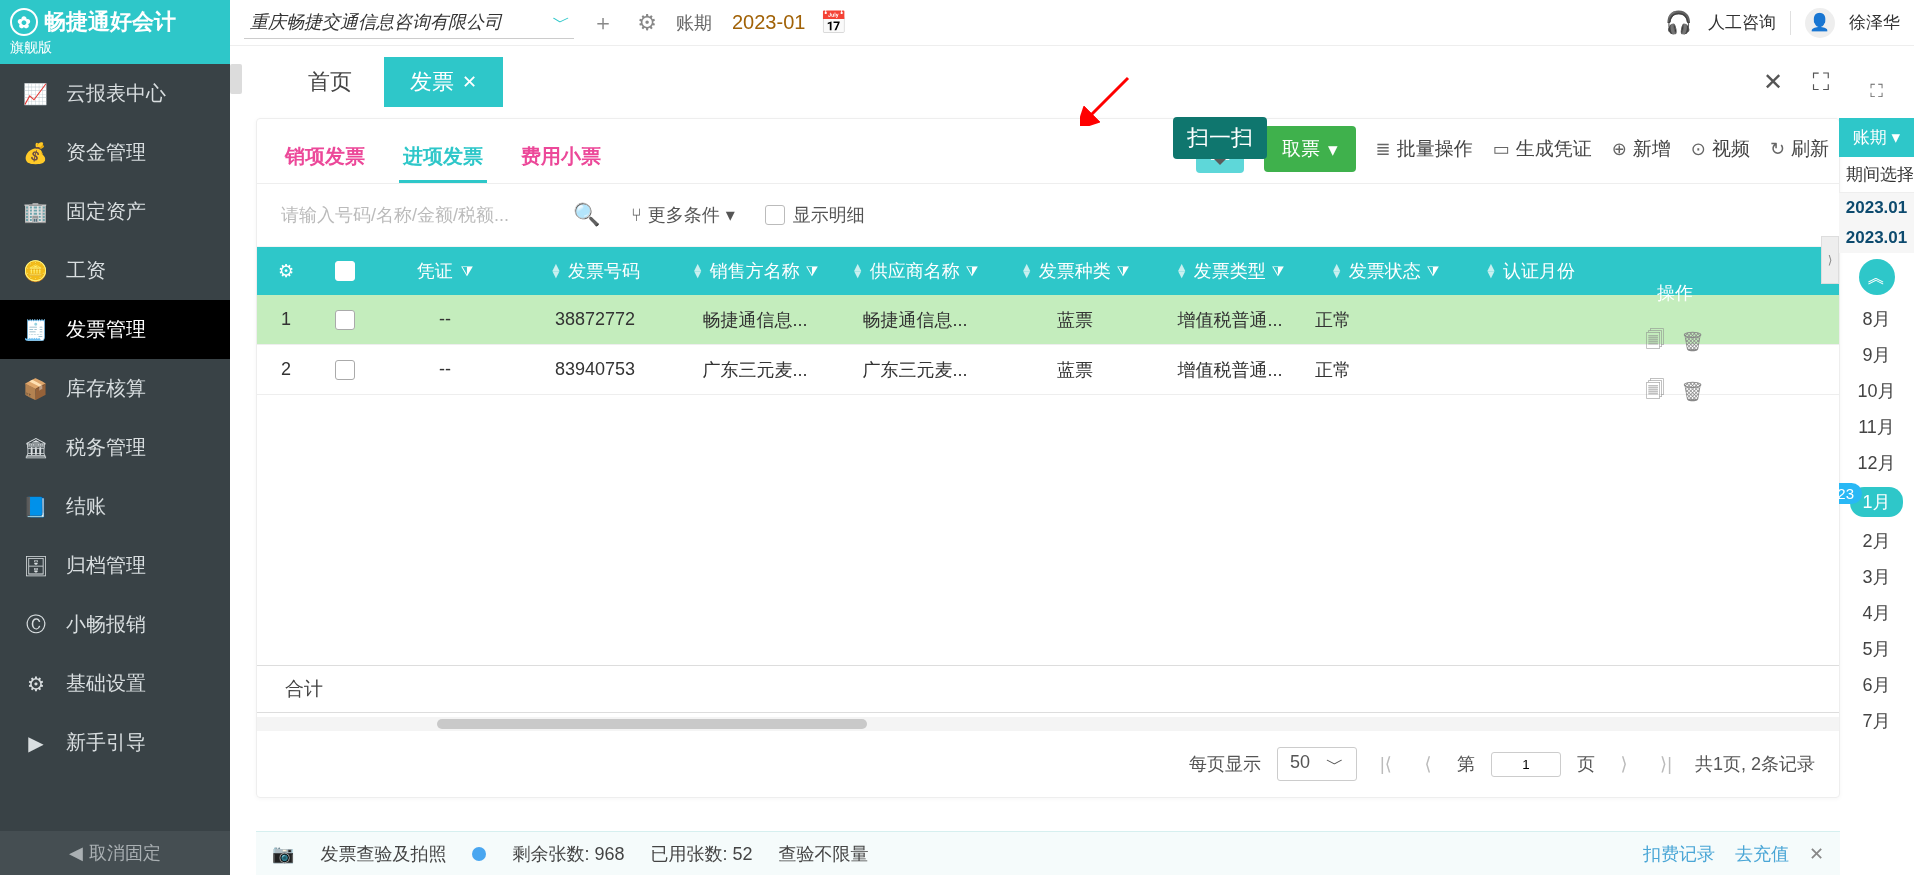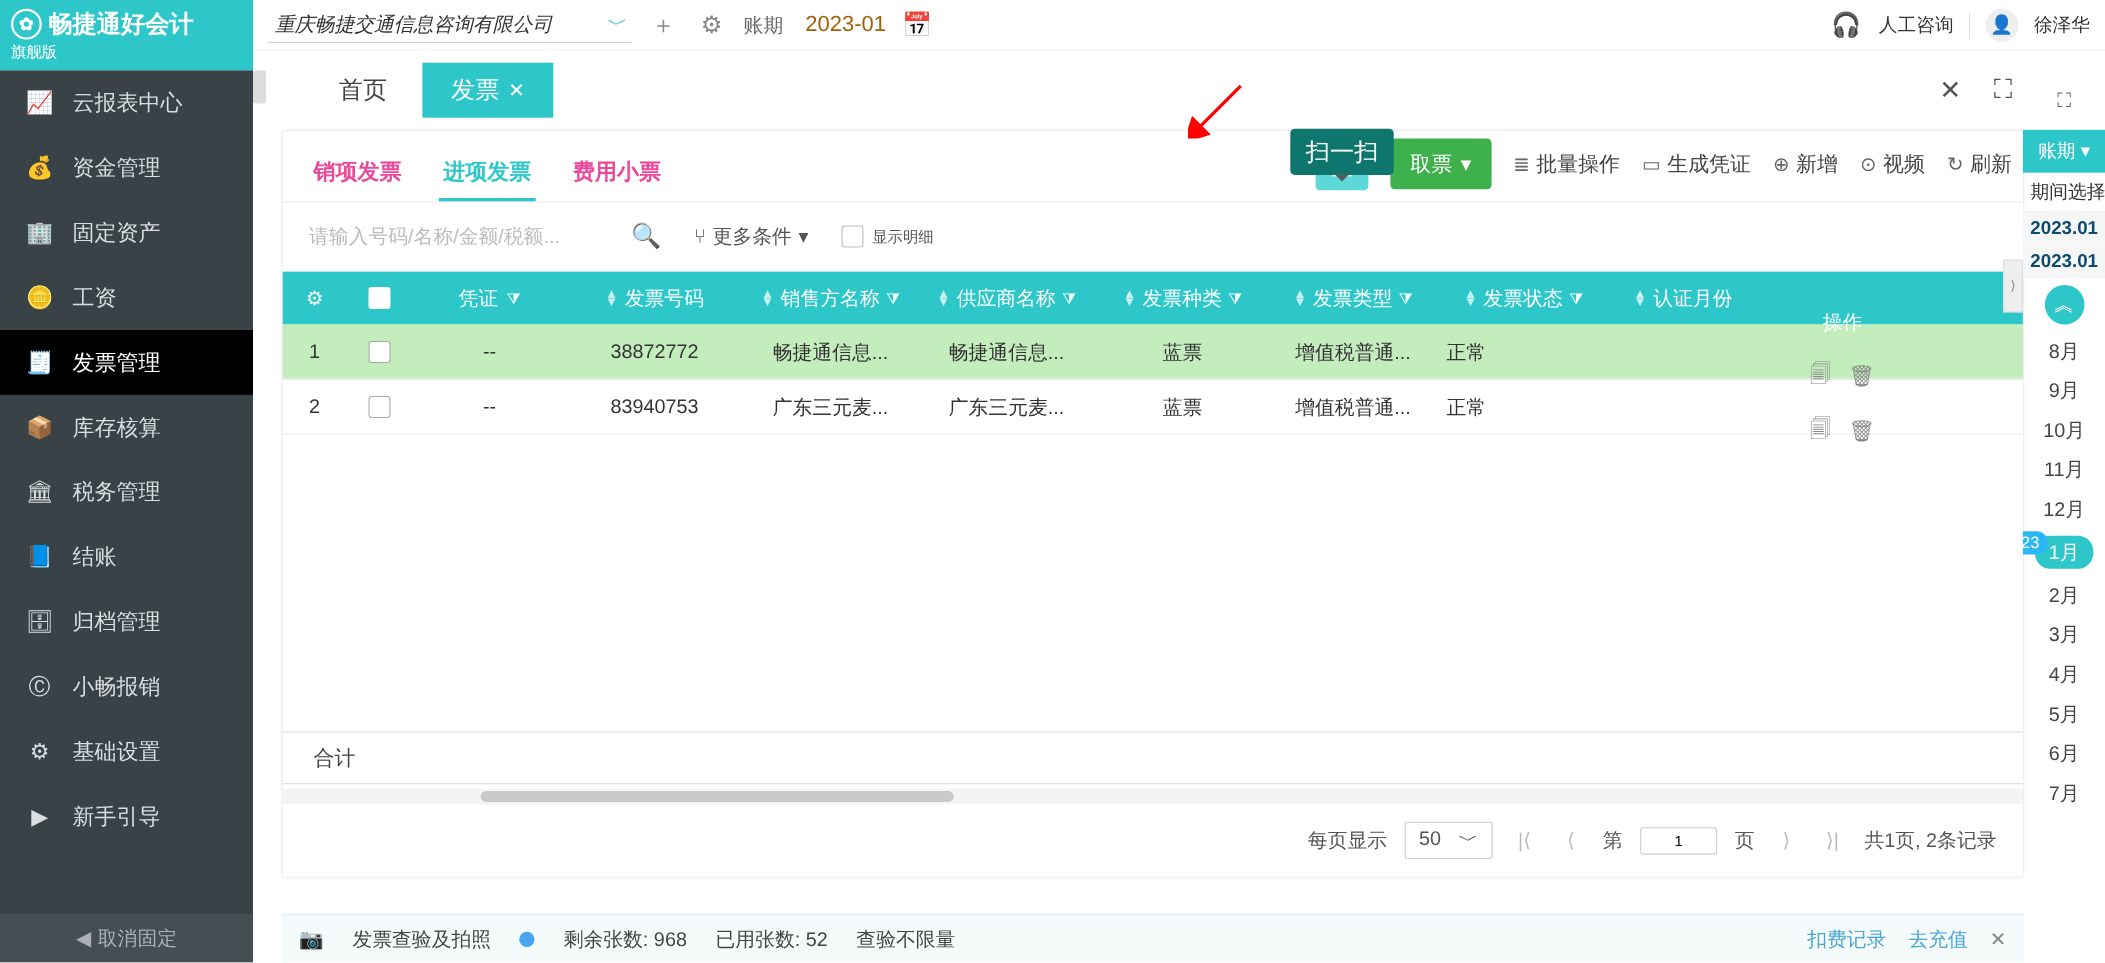--- a/index.html
+++ b/index.html
@@ -58,21 +58,21 @@
 .tooltip::after { content:""; position:absolute; bottom:-6px; left:50%; transform:translateX(-50%); border:6px solid transparent; border-top-color:#5a5a5a; border-bottom:none;}
 .qr-wrap { position:relative; }
 
 
 .filter-row { display:flex; align-items:center; padding:18px 24px; gap:30px; border-bottom:1px solid #f4f4f4;}
 .search-wrap { display:flex; align-items:center; width:320px; }
 .search-in { flex:1; border:none; outline:none; font-size:18px; color:#555; }
 .search-in::placeholder { color:#bbb; }
 .search-ic { color:#2ec7c9; font-size:22px;}
 .more-cond { display:flex; align-items:center; gap:6px; font-size:18px; color:#555; cursor:pointer;}
-.chk-wrap { display:flex; align-items:flex-end; gap:8px; font-size:14px; color:#555;}
+.chk-wrap { display:flex; align-items:center; gap:8px; font-size:18px; color:#555;}
 .chk { width:20px; height:20px; border:1.5px solid #bbb; border-radius:3px;}
 
 
 .tbl { width:100%; }
 .tbl-head { display:flex; background:#2ec7c9; color:#fff; height:48px; align-items:center; font-size:18px;}
 .tbl-row { display:flex; height:50px; align-items:center; font-size:18px; color:#333; border-bottom:1px solid #eee;}
 .tbl-row.hl { background:#c4edbd; }
 .c-gear{width:58px;display:flex;justify-content:center;}
 .c-chk{width:60px;display:flex;justify-content:center;}
 .c-vch{width:140px;display:flex;align-items:center;gap:8px;justify-content:center;}

